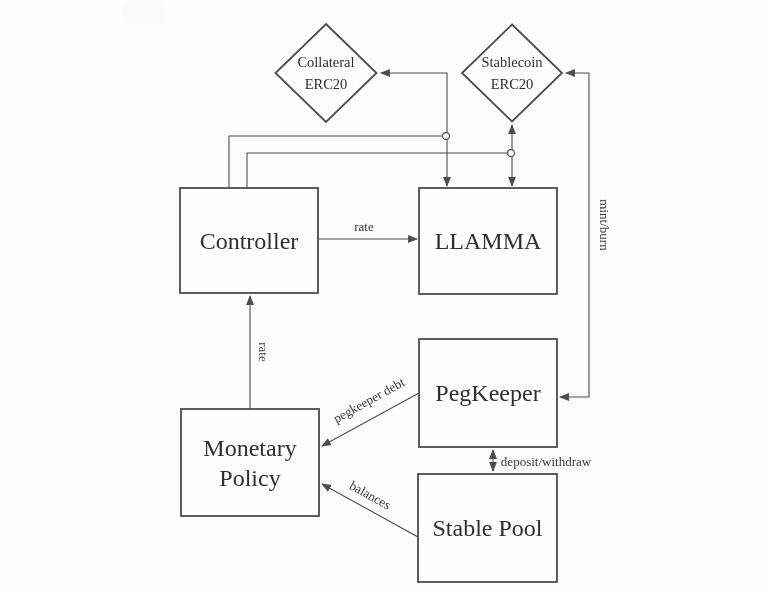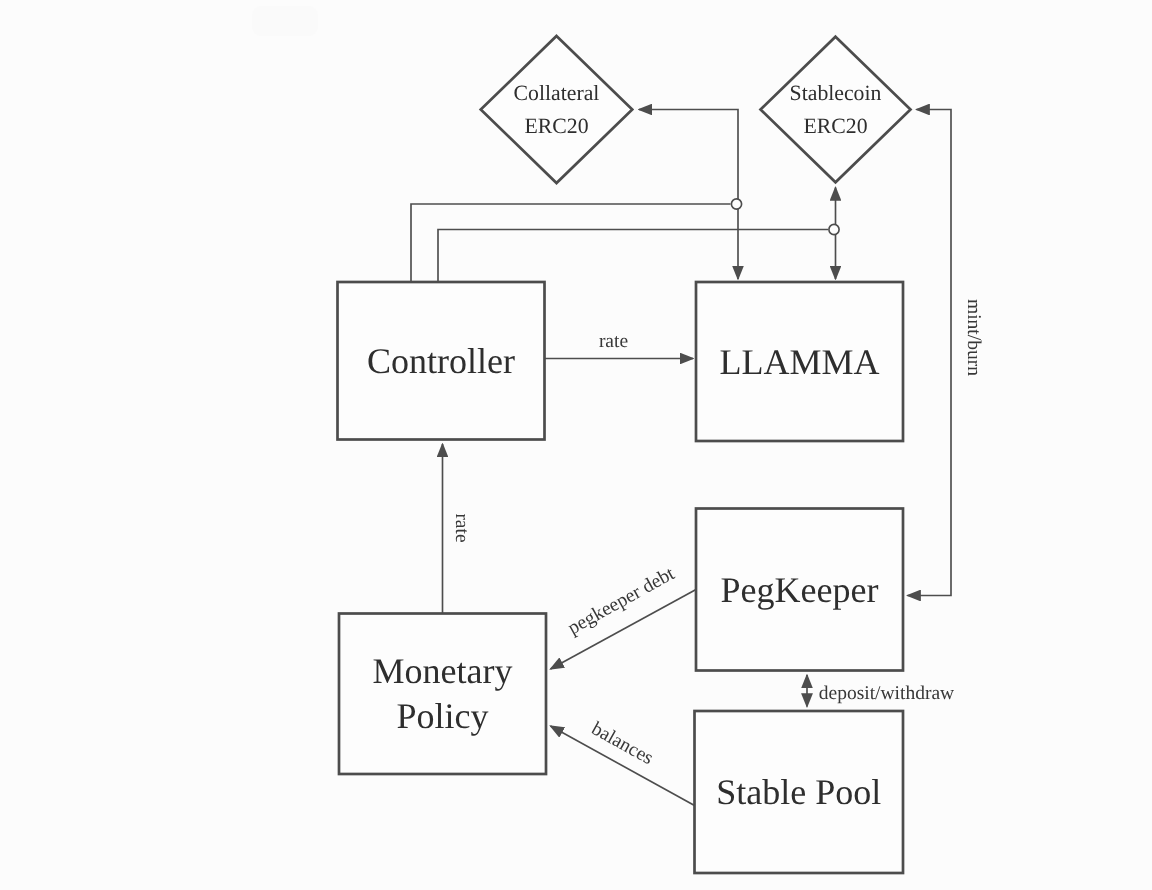--- a/index.html
+++ b/index.html
@@ -8,21 +8,20 @@
     background: #fcfcfc;
     width: 768px;
     height: 593px;
     overflow: hidden;
     font-family: "Liberation Serif", "DejaVu Serif", serif;
   }
   #stage {
     position: relative;
     width: 695px;
     height: 593px;
-    margin-left: 45px;
   }
   #diagram {
     display: block;
   }
   .node-shape {
     fill: #fdfdfd;
     stroke: #4c4c4c;
     stroke-width: 1.8;
   }
   .node-text {

